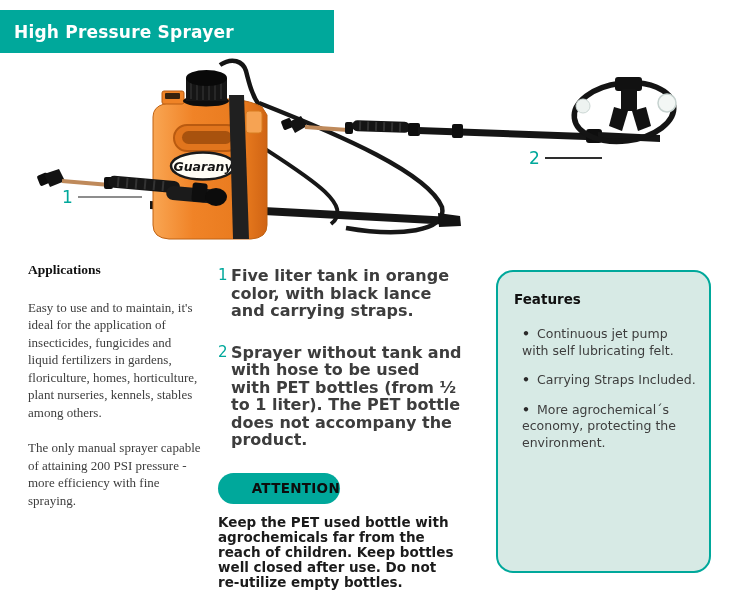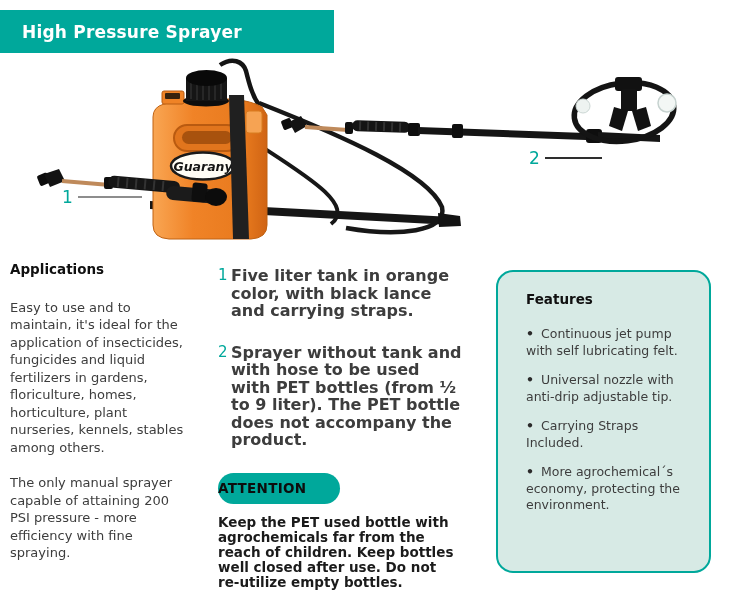--- a/index.html
+++ b/index.html
@@ -10,58 +10,58 @@
     --heading:#101010;
   }
   html,body{margin:0;padding:0;background:#ffffff;}
   .page{
     position:relative;width:735px;height:594px;background:#ffffff;overflow:hidden;
     font-family:"DejaVu Sans","Liberation Sans",sans-serif;color:var(--text);
   }
   
   .header-bar{
     position:absolute;left:0;top:10px;width:334px;height:43px;background:var(--teal);
-    display:flex;align-items:center;box-sizing:border-box;padding-left:22px;
+    display:flex;align-items:center;box-sizing:border-box;padding-left:14px;
   }
   .header-bar h1{
     margin:0;font-size:17px;font-weight:bold;color:#ffffff;letter-spacing:.2px;
   }
   
   .figure{position:absolute;left:0;top:55px;width:588px;height:205px;}
   .figure svg{position:absolute;left:0;top:0;}
   .callout{position:absolute;display:flex;align-items:center;gap:5px;}
   .callout .num{color:var(--teal);font-size:17px;line-height:20px;}
   .callout .line{height:2px;}
   .callout-1{left:62px;top:132px;}
   .callout-1 .line{width:64px;background:#8d8d8d;}
   .callout-2{left:529px;top:93px;}
   .callout-2 .line{width:57px;background:#2e2e2e;}
   
-  .col-left{position:absolute;left:10px;top:261px;width:184px;font-size:13px;line-height:17.5px;}
+  .col-left{position:absolute;left:28px;top:261px;width:184px;font-size:13px;line-height:17.5px;font-family:Liberation Serif, serif;}
   .col-left h2{margin:0 0 20px 0;font-size:13.5px;color:var(--heading);}
   .col-left p{margin:0 8px 18px 0;}
   
   .col-mid{position:absolute;left:218px;top:267px;width:246px;}
   .num-item{display:flex;margin:0 0 24px 0;}
   .num-item .num{flex:none;width:13px;color:var(--teal);font-size:15px;line-height:17px;}
   .num-item p{margin:0;font-size:16px;line-height:17.5px;font-weight:bold;}
   .pill{
     margin-top:14px;width:122px;height:31px;border-radius:16px;background:var(--teal);
-    display:flex;align-items:center;justify-content:flex-start;
+    display:flex;align-items:center;justify-content:flex-end;
     font-size:13.5px;font-weight:bold;color:#0d0d0d;letter-spacing:.3px;
   }
   .warning{margin:11px 0 0 0;width:240px;font-size:13.5px;line-height:15px;font-weight:bold;color:#1b1b1b;}
   
   .features-box{
     position:absolute;left:496px;top:270px;width:215px;height:303px;box-sizing:border-box;
     background:var(--mint);border:2.5px solid var(--teal);border-radius:17px;
-    padding:19px 12px 0 28px;
+    padding:19px 12px 0 16px;
   }
   .features-box h2{margin:0 0 19px 0;font-size:13.5px;color:var(--heading);}
-  .feature{margin:0 0 13px 0;font-size:12.5px;line-height:16.5px;}
+  .feature{margin:0 0 13px 8px;font-size:12.5px;line-height:16.5px;}
   .feature .bullet{font-weight:bold;color:#2b2b2b;margin-right:7px;}
 </style>
 </head>
 <body>
 
 <div class="page">
 
   <div class="header-bar">
     <h1>High Pressure Sprayer</h1>
   </div>
@@ -166,29 +166,28 @@
     <p>The only manual sprayer capable of attaining 200 PSI pressure - more efficiency with fine spraying.</p>
   </section>
 
   <section class="col-mid">
     <div class="num-item">
       <span class="num">1</span>
       <p>Five liter tank in orange color, with black lance and carrying straps.</p>
     </div>
     <div class="num-item">
       <span class="num">2</span>
-      <p>Sprayer without tank and with hose to be used with PET bottles (from ½ to 9 liter). The PET bottle does not accompany the product.</p>
+      <p>Sprayer without tank and with hose to be used with PET bottles (from ½ to 1 liter). The PET bottle does not accompany the product.</p>
     </div>
     <div class="pill">
       <span>ATTENTION</span>
     </div>
     <p class="warning">Keep the PET used bottle with agrochemicals far from the reach of children. Keep bottles well closed after use. Do not re-utilize empty bottles.</p>
   </section>
 
   <aside class="features-box">
     <h2>Features</h2>
     <p class="feature"><span class="bullet">•</span><span>Continuous jet pump with self lubricating felt.</span></p>
-    <p class="feature"><span class="bullet">•</span><span>Universal nozzle with anti-drip adjustable tip.</span></p>
     <p class="feature"><span class="bullet">•</span><span>Carrying Straps Included.</span></p>
     <p class="feature"><span class="bullet">•</span><span>More agrochemical´s economy, protecting the environment.</span></p>
   </aside>
 
 </div>
 
 </body></html>

